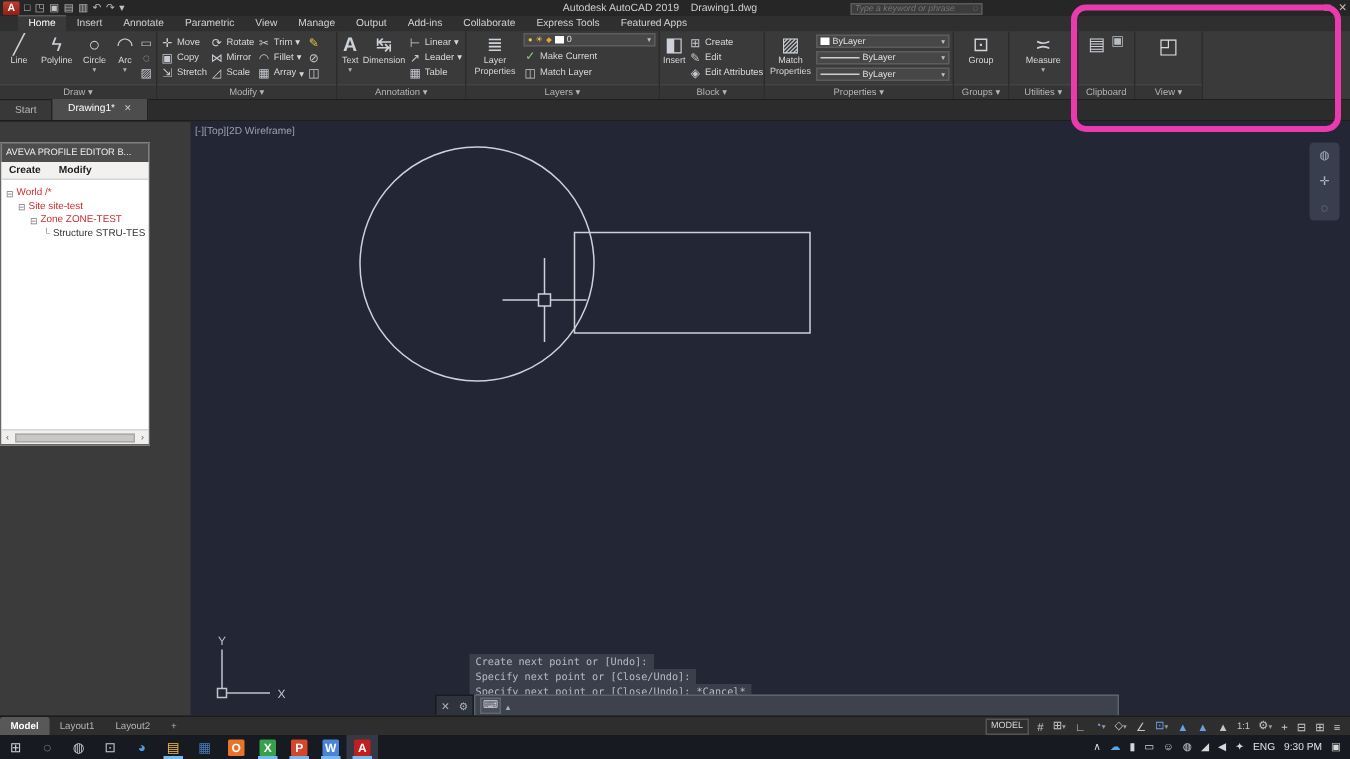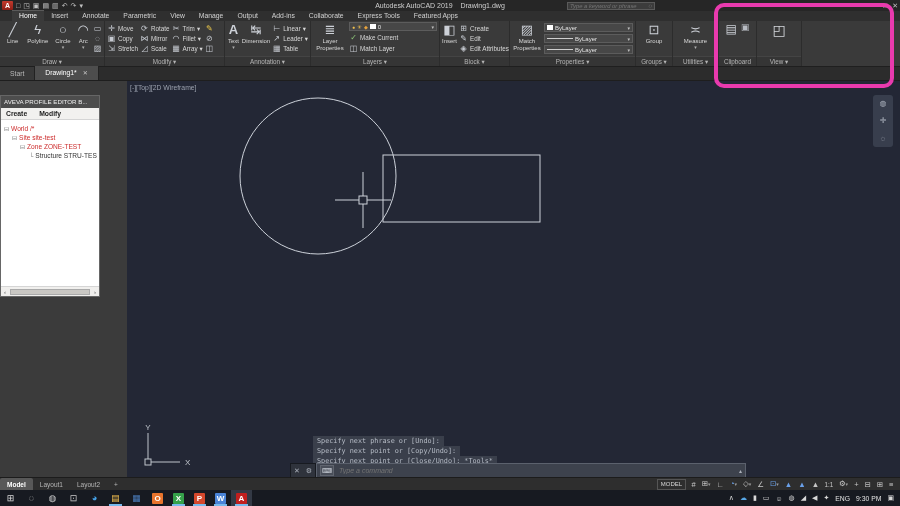--- a/index.html
+++ b/index.html
@@ -423,32 +423,31 @@
   </div>
 
   <div id="vplabel" class="abs">[-][Top][2D Wireframe]</div>
 
   <div id="navbar" class="abs">
     <span>◍</span>
     <span>✛</span>
     <span>◌</span>
   </div>
 
-  <div class="hist" style="top:436px">Specify next phrase or [Undo]:</div>
-  <div class="hist" style="top:446px">Specify next point or [Copy/Undo]:</div>
-  <div class="hist" style="top:456px">Specify next point or [Close/Undo]: *Tools*</div>
+  <div class="hist" style="top:436px">Create next point or [Undo]:</div>
+  <div class="hist" style="top:446px">Specify next point or [Close/Undo]:</div>
+  <div class="hist" style="top:456px">Specify next point or [Close/Undo]: *Cancel*</div>
 
   <div id="cmdbar" class="abs">
     <div class="tools">
       <span>✕</span>
       <span>⚙</span>
     </div>
     <div class="field">
       <span class="kbd">⌨</span>
-      <input placeholder="Type a command" style="">
       <span class="up">▴</span>
     </div>
   </div>
 
   <div id="statusbar" class="abs">
     <span class="ltab active">Model</span>
     <span class="ltab">Layout1</span>
     <span class="ltab">Layout2</span>
     <span class="ltab">+</span>
     <div id="sright">

